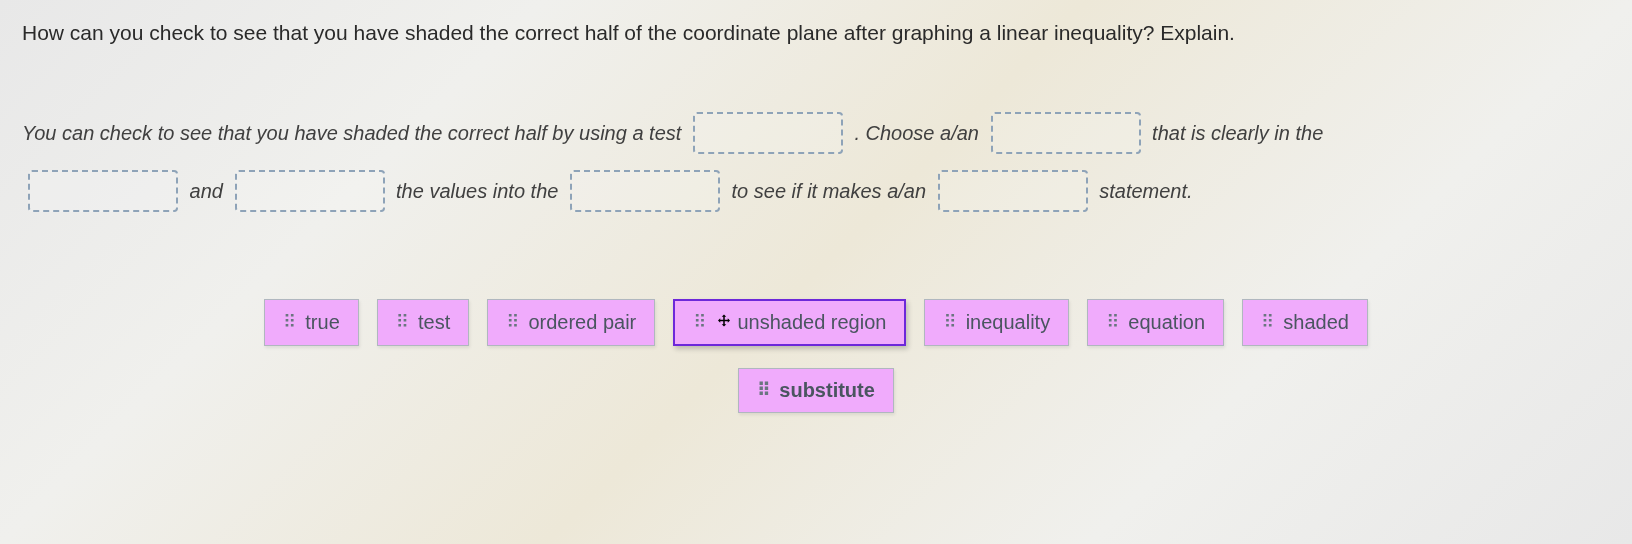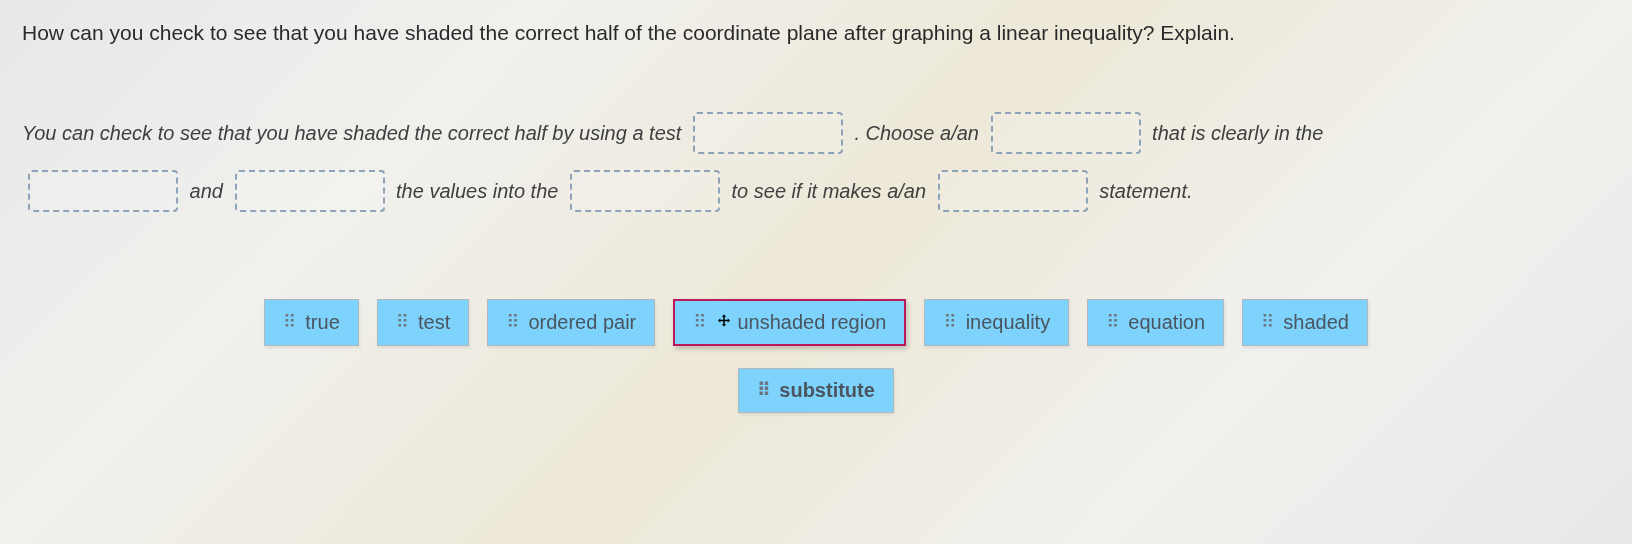--- a/index.html
+++ b/index.html
@@ -52,31 +52,31 @@
       margin-bottom: 22px;
     }
     .tiles-row2 {
       display: flex;
       justify-content: center;
       font-weight: bold;
     }
     .tile {
       display: inline-flex;
       align-items: center;
-      background: #7dd3fc;
+      background: #f0abfc;
       border: 1px solid #b0b7bf;
       padding: 10px 18px;
       font-size: 20px;
       color: #4a5560;
       cursor: grab;
       user-select: none;
       box-shadow: 1px 2px 3px rgba(0,0,0,0.08);
     }
     .tile.selected {
-      border: 2px solid #be185d;
+      border: 2px solid #6d28d9;
       box-shadow: 2px 3px 5px rgba(0,0,0,0.2);
     }
     .tile .grip {
       display: inline-block;
       margin-right: 10px;
       color: #6a7580;
       font-size: 16px;
       letter-spacing: -1px;
       line-height: 0.5;
     }

